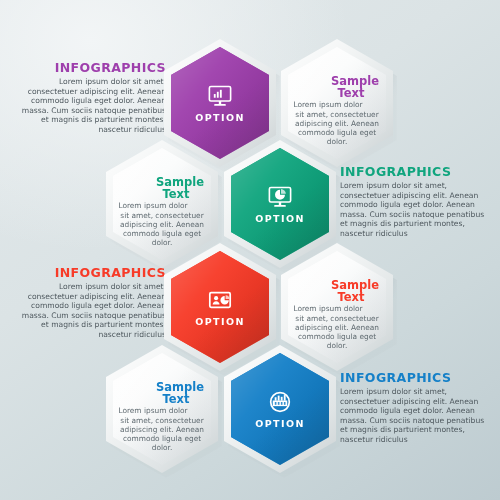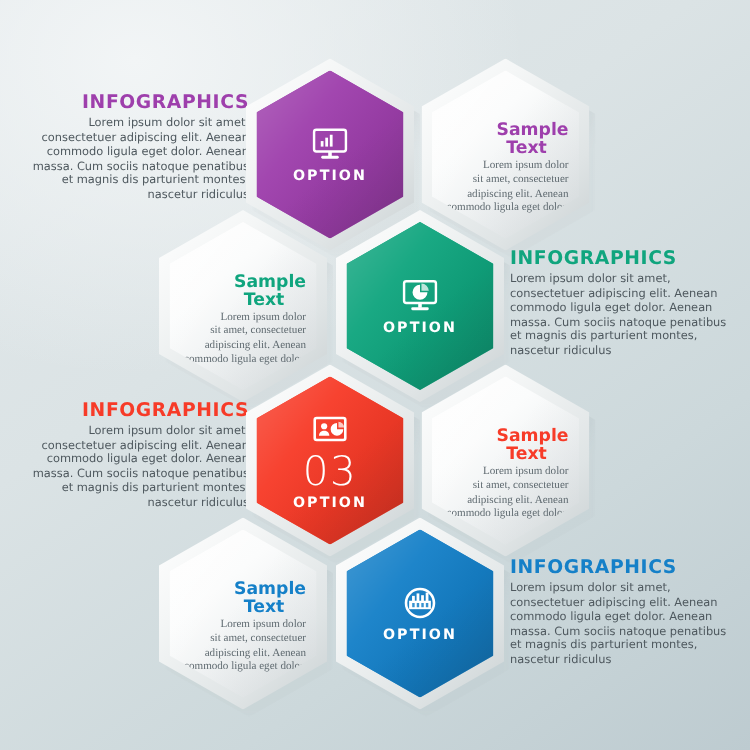--- a/index.html
+++ b/index.html
@@ -77,21 +77,21 @@
     text-align:right;
   }
   .card-head{
     font-weight:bold;font-size:11.5px;line-height:12px;
     text-align:right;
     margin:16px 0 1px 0;
   }
   .card-head .w2{display:block;text-align:center;margin-left:28px;}
   .card-copy{
     font-size:7.4px;line-height:9.2px;color:#5f6a70;
-    text-align:right;margin:0;font-family:Liberation Serif, serif;
+    text-align:center;margin:0;
   }
   .card-copy .first{display:block;margin-left:-18px;}
 
   
   .side{position:absolute;width:152px;}
   .side h3{
     margin:0 0 2px 0;
     font-size:12.5px;font-weight:bold;letter-spacing:.4px;
   }
   .side p{
@@ -204,21 +204,20 @@
     <div class="shadow"></div>
     <div class="outer"></div>
     <div class="inner colored" style="background: linear-gradient(140deg, rgb(247, 59, 40) 0%, rgb(247, 59, 40) 55%, rgba(0, 0, 0, 0.1) 100%), rgb(247, 59, 40);">
       <svg class="hexicon" viewBox="0 0 24 24">
         <rect x="2.6" y="5.2" width="18.8" height="13.6" rx="1.2" fill="none" stroke="#fff" stroke-width="1.6"></rect>
         <circle cx="8.4" cy="10.3" r="1.9" fill="#fff"></circle>
         <path d="M5.2 16.2c0-1.9 1.5-3.1 3.2-3.1s3.2 1.2 3.2 3.1z" fill="#fff"></path>
         <path d="M16.3 8.3a3.9 3.9 0 1 0 3.9 3.9h-3.9z" fill="#fff"></path>
         <path d="M17.2 7.5V11h3.5a3.6 3.6 0 0 0-3.5-3.5z" fill="#fff" opacity=".72"></path>
       </svg>
-      <div class="num">03</div>
       <div class="optword">OPTION</div>
     </div>
   </div>
 
   <div class="hex" style="left:106px;top:345px;">
     <div class="shadow"></div>
     <div class="outer"></div>
     <div class="inner plain">
       <div class="card-body">
         <div class="card-head" style="color: rgb(21, 128, 200);">

